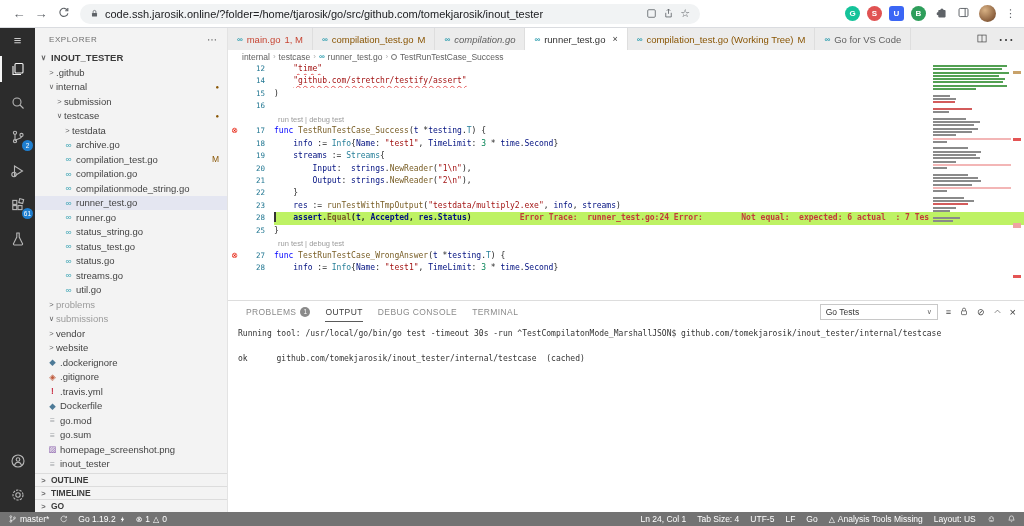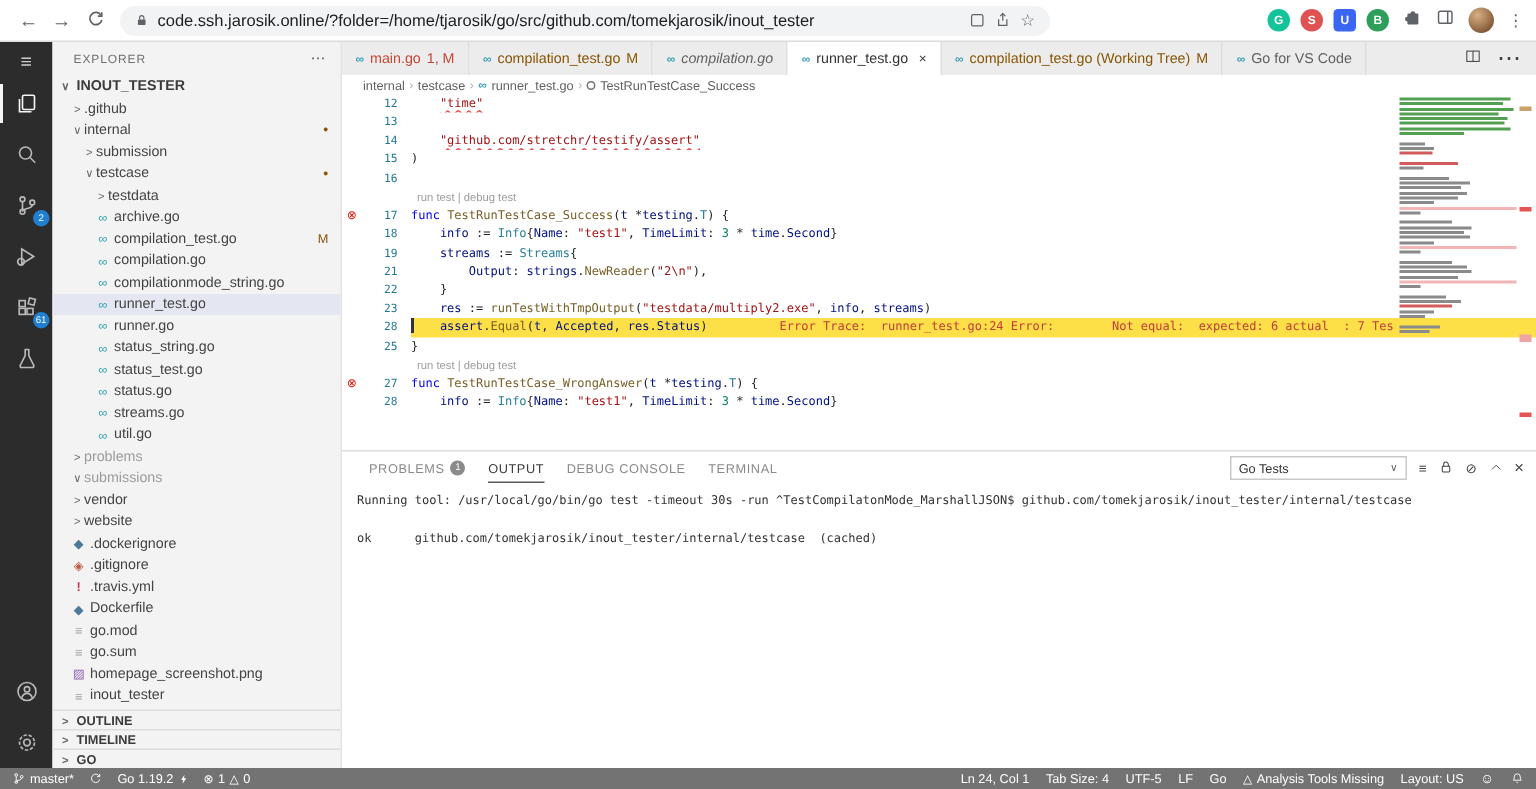--- a/index.html
+++ b/index.html
@@ -84,21 +84,21 @@
   .mdot { width:6px; height:6px; border:1px solid #747474; border-radius:50%; display:inline-block; }
 
   
   .editor { flex:1; background:#fff; position:relative; overflow:hidden; }
   .crow { display:flex; height:12.45px; }
   .gut { width:46px; flex:none; display:flex; align-items:center; background:#fff; }
   .gicon { width:13px; text-align:center; font-size:8px; color:#e51400; line-height:12.45px; }
   .lnum { flex:1; text-align:right; padding-right:9px; color:#237893;
     font:7.5px/12.45px "DejaVu Sans Mono", monospace; }
   .ctext { flex:1; font:8px/12.45px "DejaVu Sans Mono", monospace; white-space:pre; overflow:hidden; }
-  .crow.hl .ctext { background:#fde047; }
+  .crow.hl .ctext { background:#bef264;font-weight:bold; }
   .lens { height:12.45px; line-height:13.5px; padding-left:50px; font-size:7.5px; color:#9c9c9c; }
   .tok-pln { color:#1e1e1e; } .tok-kw { color:#0000ff; } .tok-str { color:#a31515; }
   .tok-strw { color:#a31515; text-decoration:underline wavy #e45454 1px; text-underline-offset:2px; }
   .tok-num { color:#098658; } .tok-var { color:#001080; } .tok-typ { color:#267f99; }
   .tok-fn { color:#795e26; } .tok-err { color:#c23b3b; }
   .caret { display:inline-block; width:2px; height:10px; background:#333; vertical-align:-2px; margin-right:-2px; }
   .minimap { position:absolute; top:2px; right:13px; width:78px; }
   .mm-row { height:2px; margin-bottom:1.3px; }
   .mm-g { background:#53a053; } .mm-d { background:#8a8a8a; } .mm-r { background:#d35b5b; }
   .mm-hl { background:#f3b6b6; width:100% !important; }
@@ -449,27 +449,20 @@
             <div class="crow">
               <div class="gut">
                 <span class="gicon"></span>
                 <span class="lnum">12</span>
               </div>
               <span class="ctext"><span class="tok-pln">    </span><span class="tok-strw">"time"</span></span>
             </div>
             <div class="crow">
               <div class="gut">
                 <span class="gicon"></span>
-                <span class="lnum">13</span>
-              </div>
-              <span class="ctext"></span>
-            </div>
-            <div class="crow">
-              <div class="gut">
-                <span class="gicon"></span>
                 <span class="lnum">14</span>
               </div>
               <span class="ctext"><span class="tok-pln">    </span><span class="tok-strw">"github.com/stretchr/testify/assert"</span></span>
             </div>
             <div class="crow">
               <div class="gut">
                 <span class="gicon"></span>
                 <span class="lnum">15</span>
               </div>
               <span class="ctext"><span class="tok-pln">)</span></span>
@@ -495,20 +488,27 @@
                 <span class="lnum">18</span>
               </div>
               <span class="ctext"><span class="tok-pln">    </span><span class="tok-var">info</span><span class="tok-pln"> := </span><span class="tok-typ">Info</span><span class="tok-pln">{</span><span class="tok-var">Name</span><span class="tok-pln">: </span><span class="tok-str">"test1"</span><span class="tok-pln">, </span><span class="tok-var">TimeLimit</span><span class="tok-pln">: </span><span class="tok-num">3</span><span class="tok-pln"> * </span><span class="tok-var">time</span><span class="tok-pln">.</span><span class="tok-var">Second</span><span class="tok-pln">}</span></span>
             </div>
             <div class="crow">
               <div class="gut">
                 <span class="gicon"></span>
                 <span class="lnum">19</span>
               </div>
               <span class="ctext"><span class="tok-pln">    </span><span class="tok-var">streams</span><span class="tok-pln"> := </span><span class="tok-typ">Streams</span><span class="tok-pln">{</span></span>
+            </div>
+            <div class="crow">
+              <div class="gut">
+                <span class="gicon"></span>
+                <span class="lnum">20</span>
+              </div>
+              <span class="ctext"><span class="tok-pln">        </span><span class="tok-var">Input</span><span class="tok-pln">:  </span><span class="tok-var">strings</span><span class="tok-pln">.</span><span class="tok-fn">NewReader</span><span class="tok-pln">(</span><span class="tok-str">"1\n"</span><span class="tok-pln">),</span></span>
             </div>
             <div class="crow">
               <div class="gut">
                 <span class="gicon"></span>
                 <span class="lnum">21</span>
               </div>
               <span class="ctext"><span class="tok-pln">        </span><span class="tok-var">Output</span><span class="tok-pln">: </span><span class="tok-var">strings</span><span class="tok-pln">.</span><span class="tok-fn">NewReader</span><span class="tok-pln">(</span><span class="tok-str">"2\n"</span><span class="tok-pln">),</span></span>
             </div>
             <div class="crow">
               <div class="gut">

